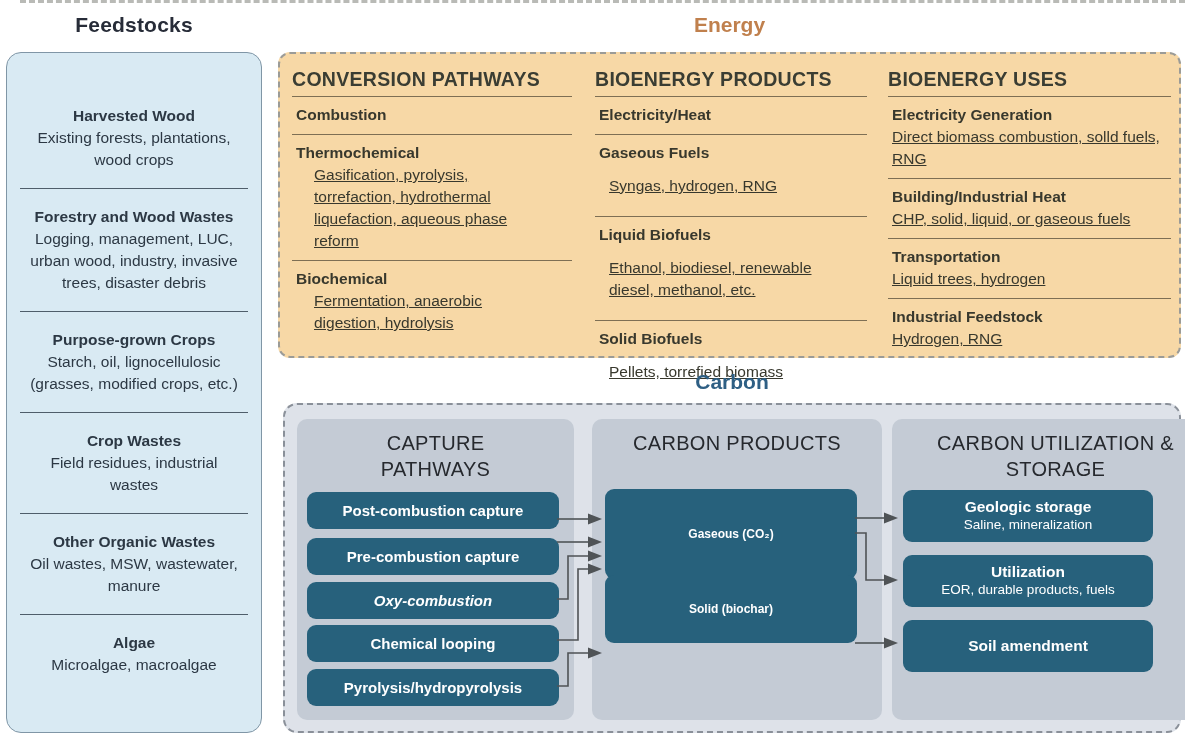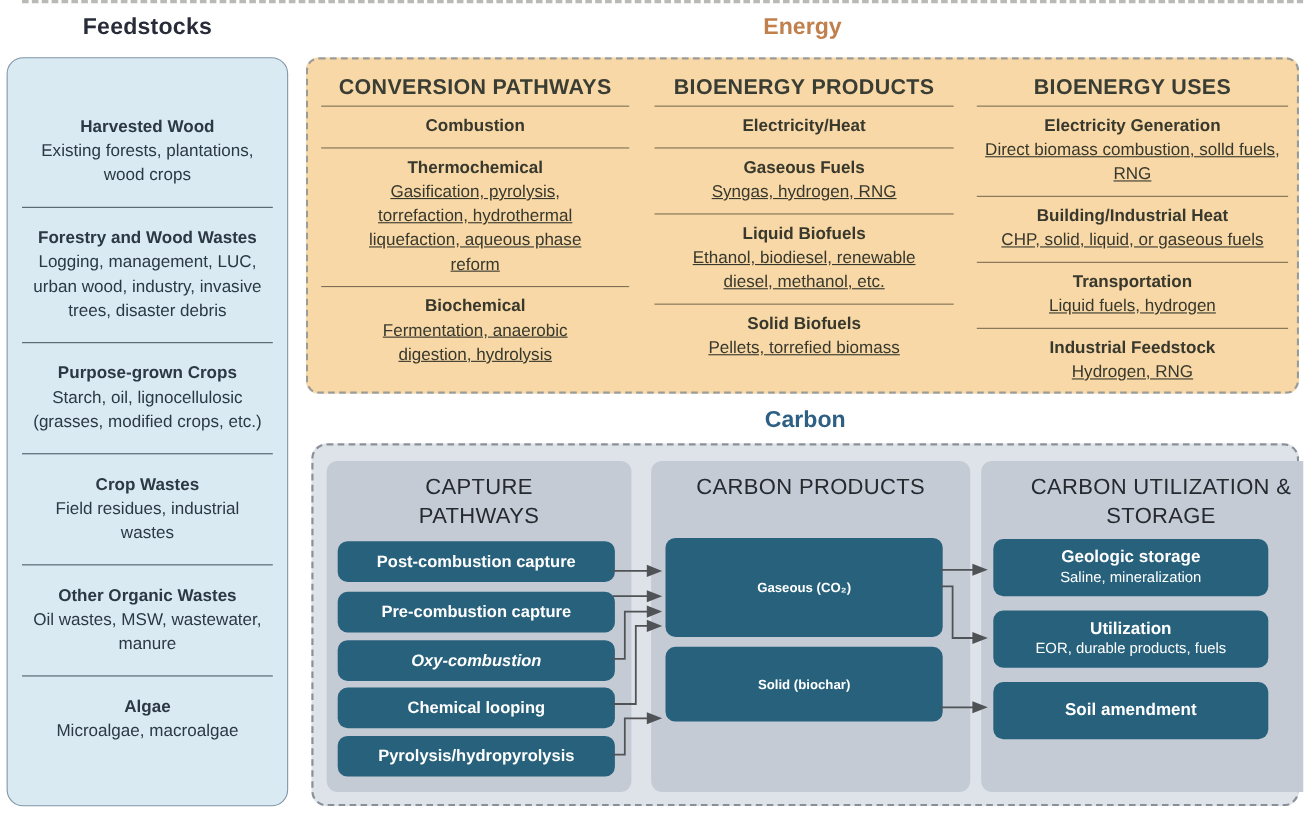--- a/index.html
+++ b/index.html
@@ -24,54 +24,54 @@
   .fs-group{padding:8px 10px; line-height:22px;}
   .fs-name{font-weight:700; font-size:15.5px;}
   .fs-detail{font-size:15.5px; max-width:214px; margin:0 auto;}
   .fs-div{width:228px; margin:9px auto; border-top:1px solid #4f5e6a;}
 
   
   .energy-title{position:absolute; left:278px; top:13px; width:903px; text-align:center;
     font-size:21px; font-weight:700; color:var(--energy-heading);}
   .energy-box{position:absolute; left:278px; top:52px; width:903px; height:306px; box-sizing:border-box;
     background:var(--energy-bg); border:2px dashed var(--energy-dash); border-radius:12px; color:var(--energy-ink);}
-  .e-col{position:absolute; top:14px; text-align:center;}
+  .e-col{position:absolute; top:14px; }
   .e-col1{left:12px; width:280px;}
   .e-col2{left:315px; width:272px;}
   .e-col3{left:608px; width:283px;}
   .e-header{font-size:19.5px; font-weight:600; letter-spacing:.3px; color:#3a3d33;
     padding-bottom:5px; border-bottom:1.5px solid var(--energy-line);}
   .e-entry{padding:7px 4px 8px; border-bottom:1px solid var(--energy-line); line-height:22px;}
   .e-entry:last-child{border-bottom:none;}
   .e-name{font-weight:700; font-size:15.5px;}
   .e-detail{font-size:15.5px;text-decoration:underline;}
   .e-detail:empty{display:none;}
   .e-col1 .e-detail{max-width:236px; margin:0 auto;}
-  .e-col2 .e-detail{max-width:244px; margin:0 auto;}
+  .e-col2 .e-detail{max-width:244px; margin:11px auto;}
   .e-col3 .e-detail{max-width:277px; margin:0 auto;}
 
   
   .carbon-title{position:absolute; left:283px; top:370px; width:898px; text-align:center;
     font-size:21px; font-weight:700; color:var(--carbon-heading);}
   .carbon-box{position:absolute; left:283px; top:403px; width:898px; height:330px; box-sizing:border-box;
     background:var(--carbon-bg); border:2px dashed var(--carbon-dash); border-radius:14px;}
   .c-panel{position:absolute; top:14px; height:301px; background:var(--carbon-inner); border-radius:10px;
     text-align:center; color:var(--carbon-ink);}
   .c-capture{left:12px; width:277px;}
   .c-products{left:307px; width:290px;}
   .c-utilization{left:607px; width:327px;}
   .c-header{margin:11px auto 0; font-size:20px; font-weight:500; line-height:26px; letter-spacing:.3px; color:#26292e;}
   .c-capture .c-header{max-width:175px;}
   .c-utilization .c-header{max-width:250px;}
   .node{position:absolute; box-sizing:border-box; background:var(--node-teal); border-radius:9px;
     color:var(--node-text); display:flex; flex-direction:column; align-items:center; justify-content:center;}
   .pill{left:10px; width:252px; height:37px; font-size:15px; font-weight:700;}
   .pill1{top:73px;} .pill2{top:119px;} .pill3{top:163px;font-style:italic;} .pill4{top:206px;} .pill5{top:250px;}
   .big{left:13px; width:252px; font-size:12px; font-weight:700;}
-  .big1{top:70px; height:90px;} .big2{top:169px; height:68px;}
+  .big1{top:70px; height:90px;} .big2{top:156px; height:68px;}
   .unode{left:11px; width:250px; height:52px; line-height:18px;}
   .u1{top:71px;} .u2{top:136px;} .u3{top:201px;}
   .u-name{font-size:15.5px; font-weight:700;}
   .u-detail{font-size:13.5px;}
   .u-detail:empty{display:none;}
 
   .arrows{position:absolute; left:0; top:0; width:1185px; height:750px; pointer-events:none; color:var(--arrow);}
 </style>
 </head>
 <body>
@@ -153,21 +153,21 @@
       <div class="e-entry">
         <div class="e-name">Electricity Generation</div>
         <div class="e-detail">Direct biomass combustion, solld fuels, RNG</div>
       </div>
       <div class="e-entry">
         <div class="e-name">Building/Industrial Heat</div>
         <div class="e-detail">CHP, solid, liquid, or gaseous fuels</div>
       </div>
       <div class="e-entry">
         <div class="e-name">Transportation</div>
-        <div class="e-detail">Liquid fuels, hydrogen</div>
+        <div class="e-detail">Liquid trees, hydrogen</div>
       </div>
       <div class="e-entry">
         <div class="e-name">Industrial Feedstock</div>
         <div class="e-detail">Hydrogen, RNG</div>
       </div>
     </div>
   </div>
 
   <div class="carbon-title">Carbon</div>
   <div class="carbon-box">

